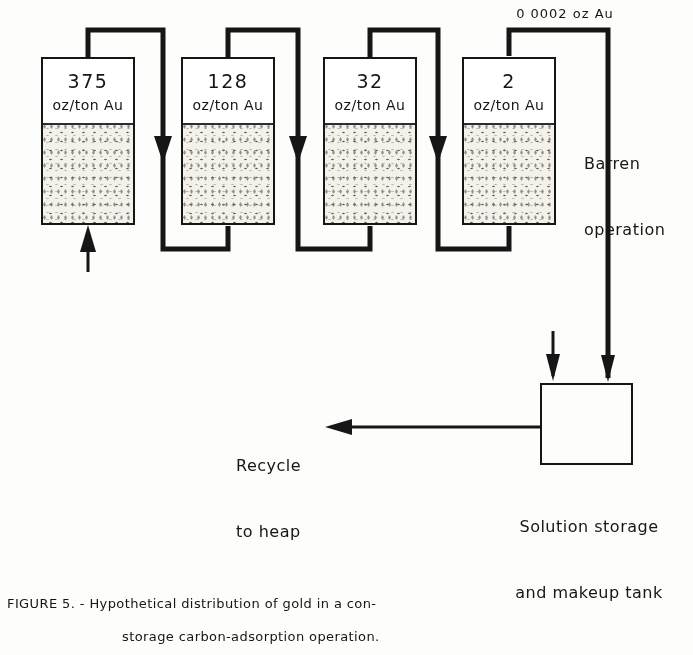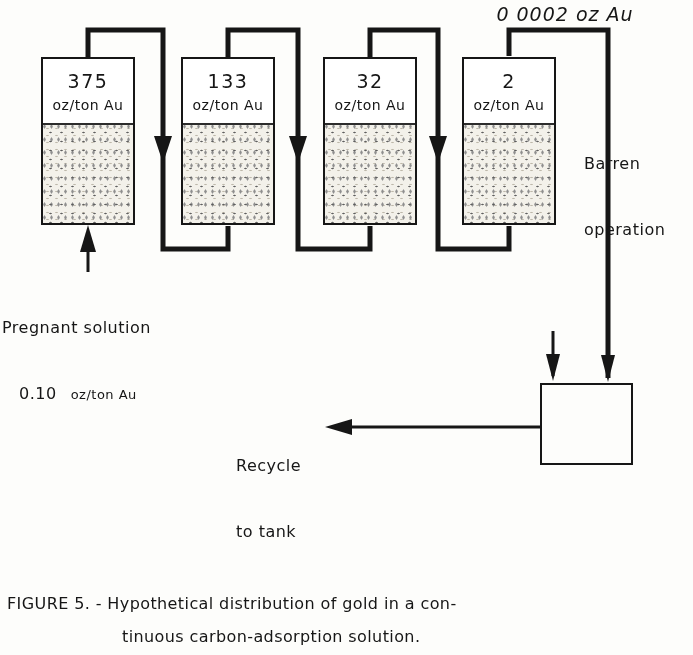--- a/index.html
+++ b/index.html
@@ -29,27 +29,27 @@
     background-image:
       radial-gradient(#5f5f5f 0.9px, transparent 1.3px),
       radial-gradient(#8f8f8f 0.9px, transparent 1.3px),
       radial-gradient(#bdb8aa 0.9px, transparent 1.3px);
     background-size:11px 9px,7px 13px,9px 7px;
     background-position:2px 3px,5px 8px,0 0;
   }
   .label{position:absolute;white-space:pre;line-height:22px;}
   .fs16{font-size:16px;letter-spacing:0.5px;}
   .fs13{font-size:13px;}
-  .fs19{font-size:19px;letter-spacing:1px;font-style:italic;}
+  .fs19{font-size:13px;letter-spacing:1px;}
   .center{text-align:center;}
   .storage-box{
     position:absolute;left:540px;top:383px;width:93px;height:82px;
     box-sizing:border-box;border:2px solid var(--ink);background:var(--bg);
   }
-  .caption{position:absolute;font-size:16px;letter-spacing:0.4px;line-height:24px;text-align:center;}
+  .caption{position:absolute;font-size:13px;letter-spacing:0.4px;line-height:24px;text-align:center;}
 </style>
 </head>
 <body>
 
 <div class="stage">
 
   <svg class="pipes" width="693" height="655" viewBox="0 0 693 655">
     <g stroke="#161616" stroke-width="5" fill="none">
       <path d="M88 58 V30 H163 V249 H228 V226"></path>
       <path d="M228 58 V30 H298 V249 H370 V226"></path>
@@ -75,21 +75,21 @@
   <div class="tank" style="left:41px">
     <div class="tank-head">
       <span class="tank-value">375</span>
       <span class="tank-unit">oz/ton Au</span>
     </div>
     <div class="tank-carbon"></div>
   </div>
 
   <div class="tank" style="left:181px">
     <div class="tank-head">
-      <span class="tank-value">133</span>
+      <span class="tank-value">128</span>
       <span class="tank-unit">oz/ton Au</span>
     </div>
     <div class="tank-carbon"></div>
   </div>
 
   <div class="tank" style="left:323px">
     <div class="tank-head">
       <span class="tank-value">32</span>
       <span class="tank-unit">oz/ton Au</span>
     </div>
@@ -104,29 +104,29 @@
     <div class="tank-carbon"></div>
   </div>
 
   <div class="label fs19 center" style="left:470px;top:3px;width:190px">0 0002 oz Au</div>
 
   <div class="label fs16" style="left:584px;top:109px">
     <div>Barren</div>
     <div>operation</div>
   </div>
 
-  <div class="label fs16" style="left:2px;top:273px">
-    <div>Pregnant solution</div>
-    <div style="padding-left:17px"><span>0.10</span><span class="fs13">  </span><span class="fs13">oz/ton Au</span></div>
-  </div>
 
 
   <div class="label fs16" style="left:236px;top:411px">
     <div>Recycle</div>
-    <div>to tank</div>
+    <div>to heap</div>
   </div>
 
   <div class="storage-box"></div>
+  <div class="label fs16 center" style="left:505px;top:472px;width:168px">
+    <div>Solution storage</div>
+    <div>and makeup tank</div>
+  </div>
 
   <div class="caption" style="left:7px;top:592px">FIGURE 5. - Hypothetical distribution of gold in a con-</div>
-  <div class="caption" style="left:122px;top:625px">tinuous carbon-adsorption solution.</div>
+  <div class="caption" style="left:122px;top:625px">storage carbon-adsorption operation.</div>
 
 </div>
 
 </body></html>

